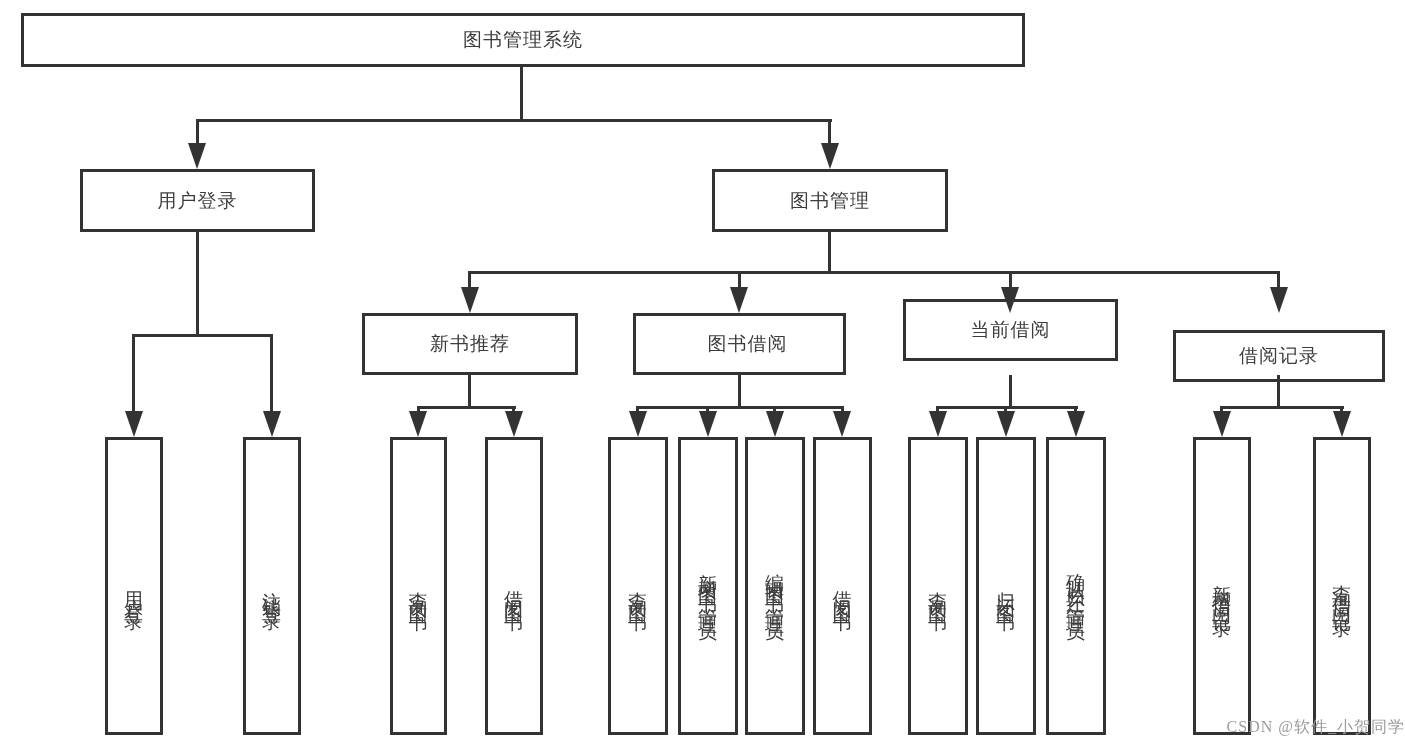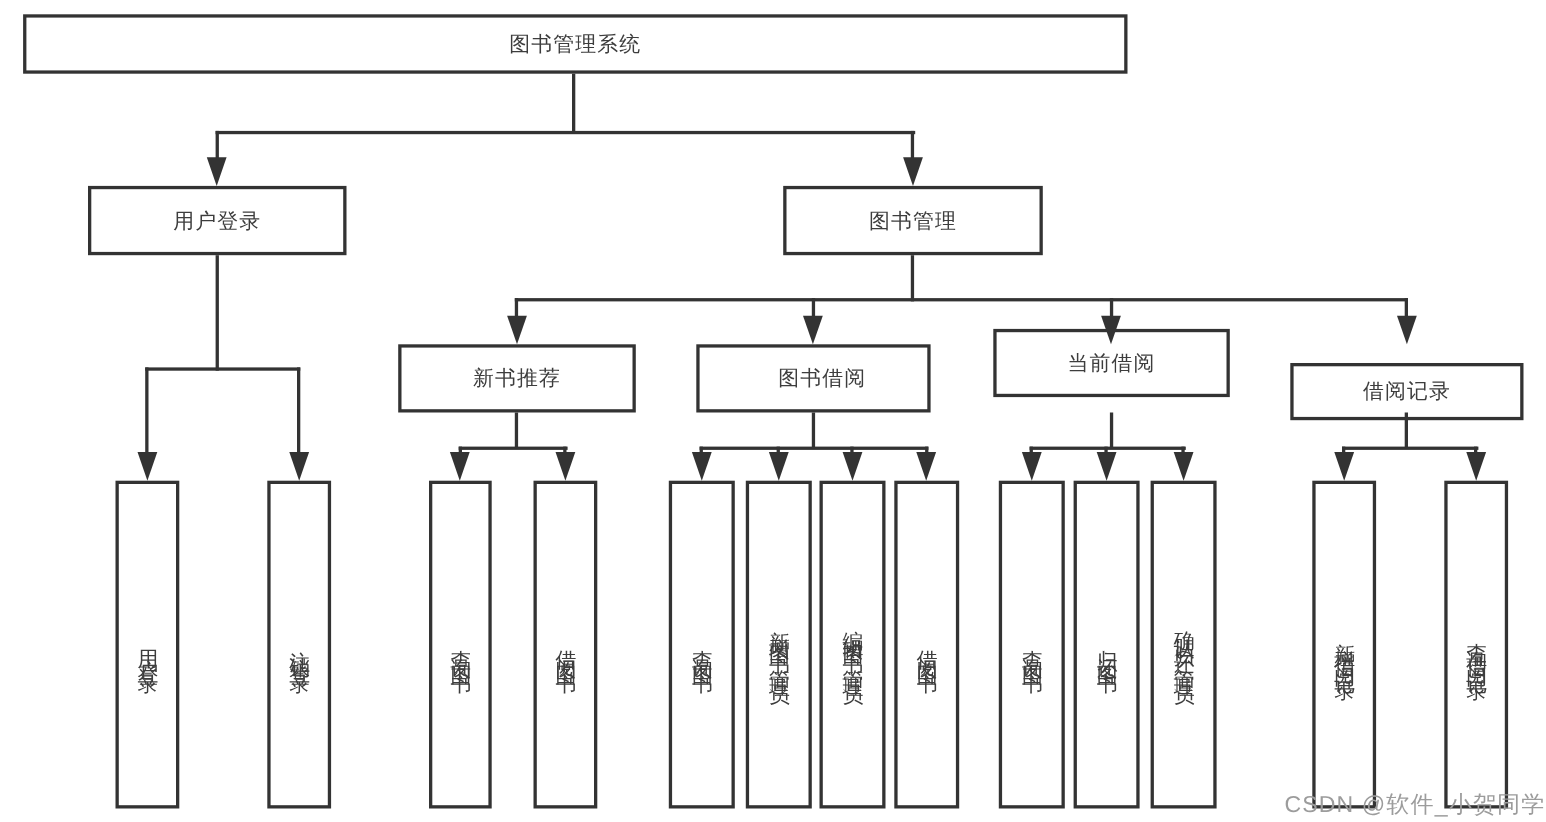--- a/index.html
+++ b/index.html
@@ -16,22 +16,22 @@
     writing-mode:vertical-rl;text-orientation:mixed;
     letter-spacing:7px;margin-bottom:-7px;line-height:1;
   }
   .ln{position:absolute;background:#333333;}
   .ah{
     position:absolute;width:0;height:0;
     border-left:9px solid transparent;border-right:9px solid transparent;
     border-top:26px solid #333333;
   }
   .watermark{
-    position:absolute;right:0px;top:717px;font-size:21px;color:#9c9c9c;
-    letter-spacing:1px;z-index:5;white-space:nowrap;
+    position:absolute;right:0px;top:717px;font-size:16px;color:#9c9c9c;
+    letter-spacing:1px;z-index:5;white-space:nowrap;font-family:Liberation Serif, serif;
   }
 </style>
 </head>
 <body>
 
 <div class="canvas">
 
   <div class="node" style="left:21px;top:13px;width:1004px;height:54px;">
     <span>图书管理系统</span>
   </div>

